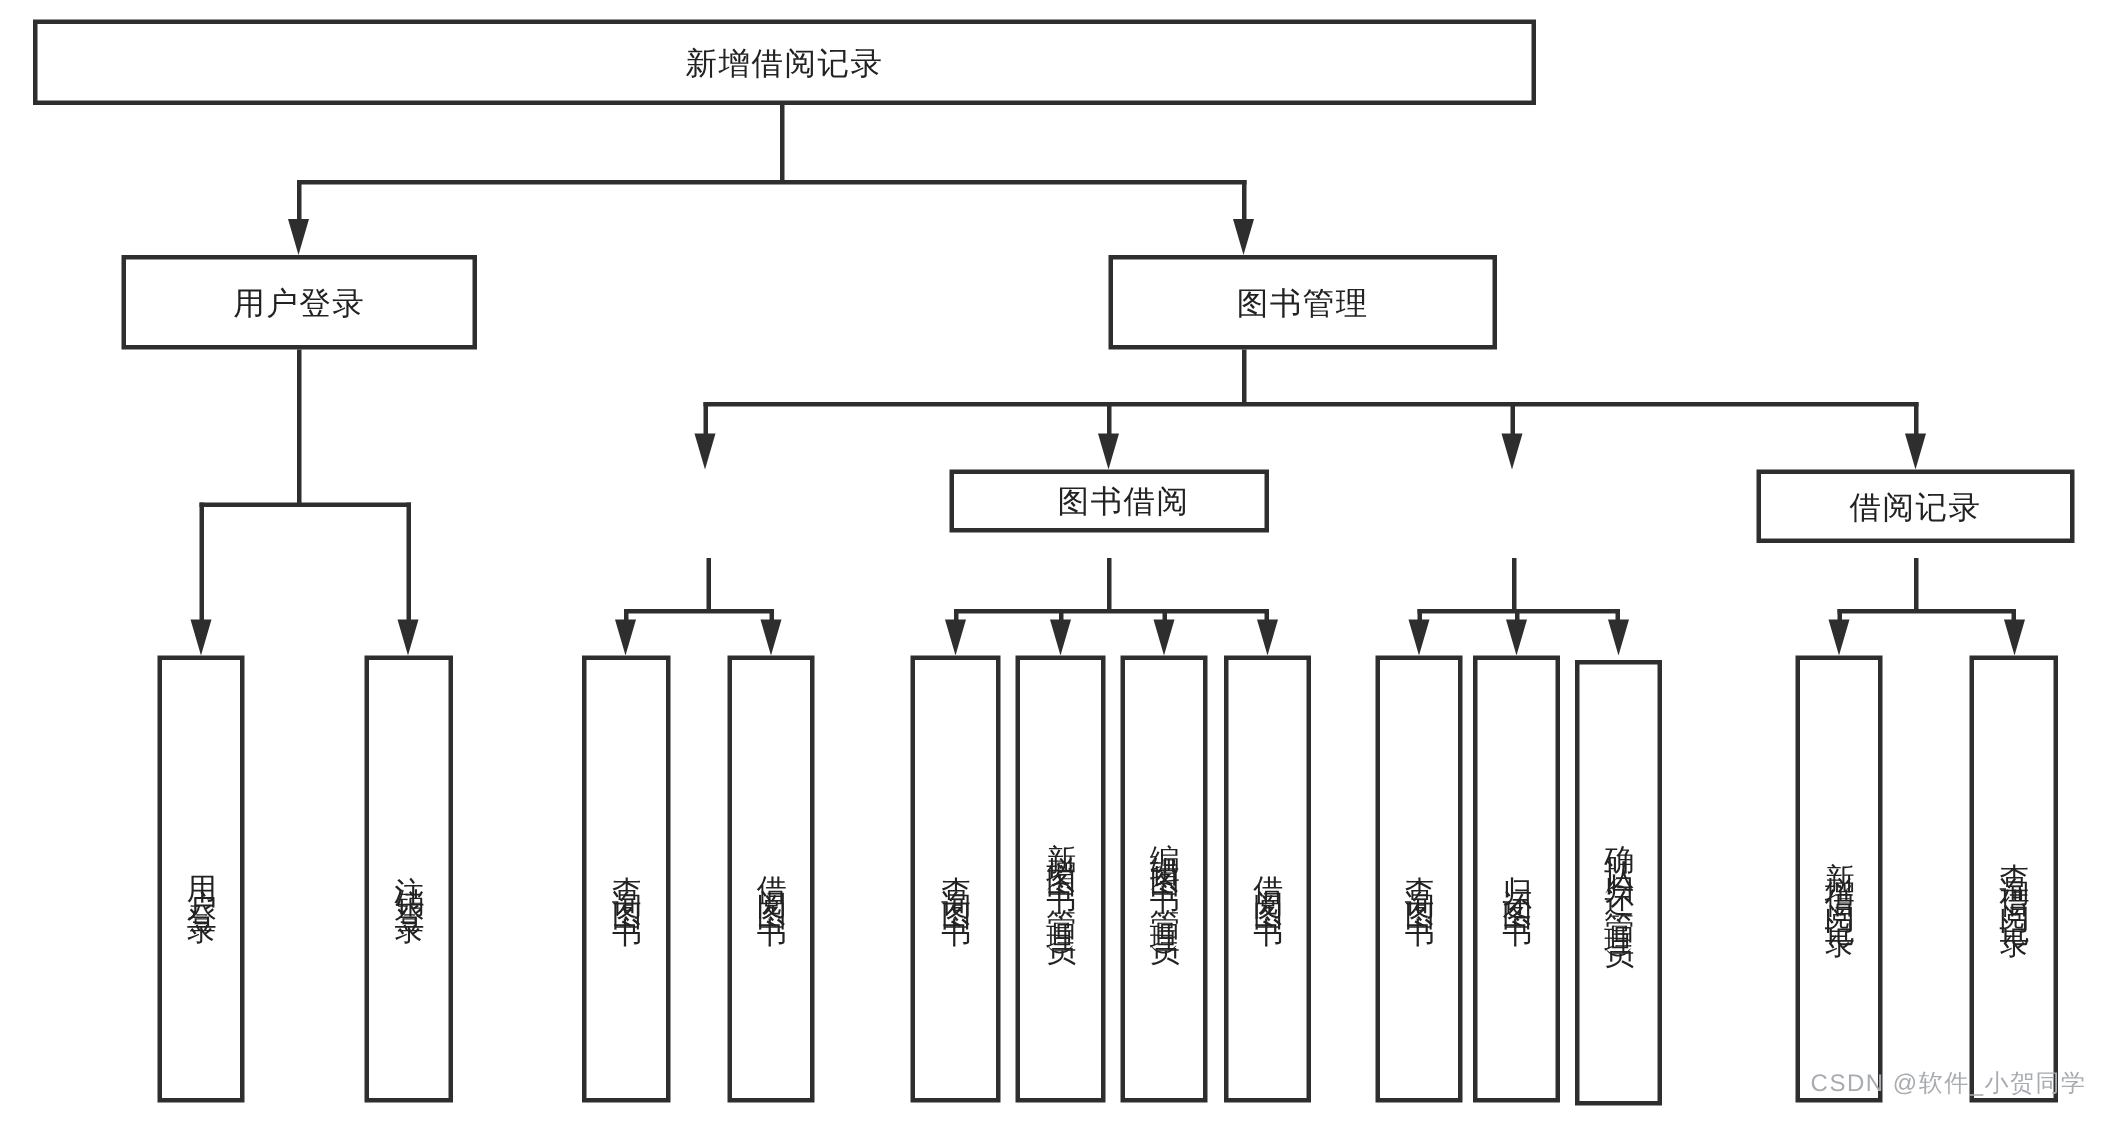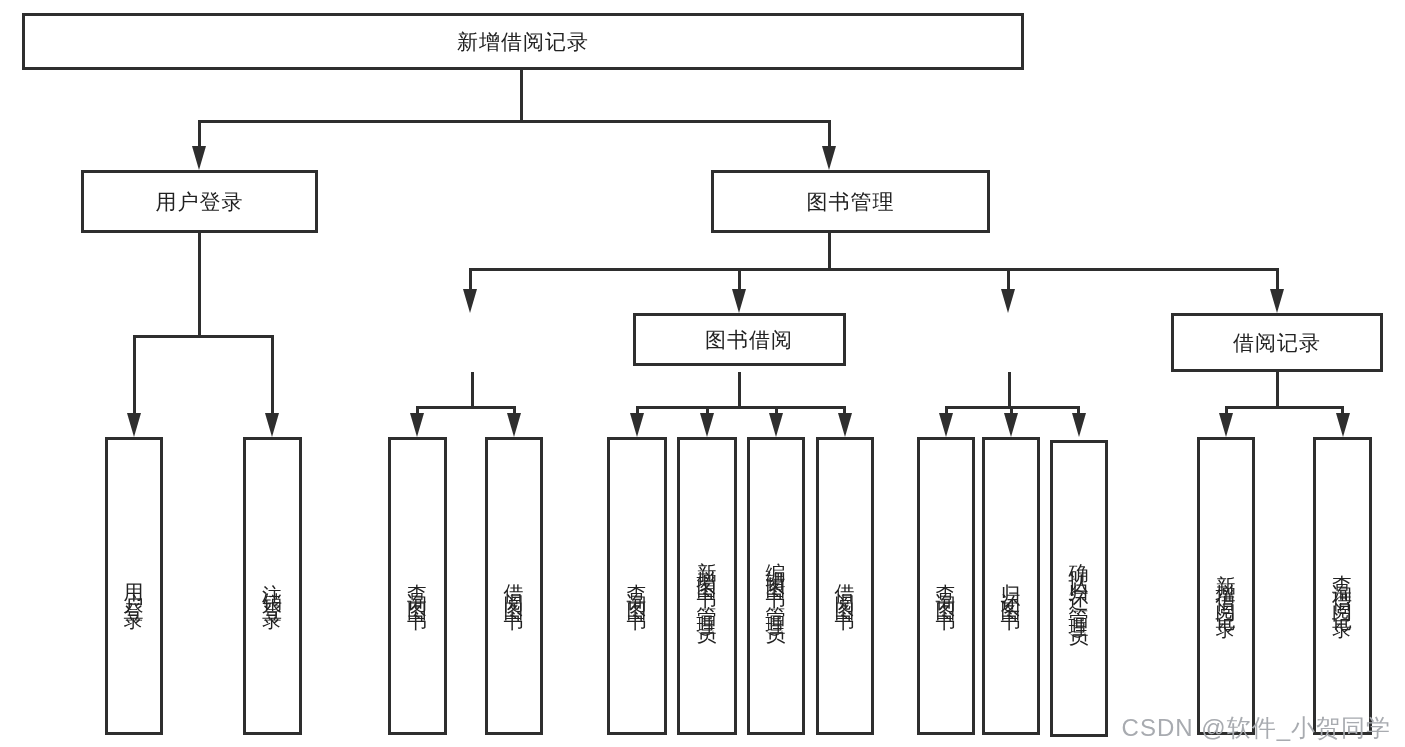--- a/index.html
+++ b/index.html
@@ -22,60 +22,60 @@
   }
   .hline,.vline{ position:absolute; background:var(--line,#2e2e2e); }
   .hline{ height:3px; } .vline{ width:3px; }
   .arrowhead{
     position:absolute; width:0; height:0;
     border-left:7px solid transparent; border-right:7px solid transparent;
     border-top:24px solid var(--line,#2e2e2e);
   }
   #watermark{
     position:absolute; top:712px; right:14px; z-index:5;
-    font-size:24px; letter-spacing:1px; color:var(--wm,#a8abb0);
+    font-size:16px; letter-spacing:1px; color:var(--wm,#a8abb0);
   }
 </style>
 </head>
 <body>
 
 <div id="stage" style="--line: #2e2e2e; --text: #222222; --bg: #ffffff; --wm: #a8abb0;">
 
   <div class="box" style="left:22px;top:13px;width:1002px;height:57px;">新增借阅记录</div>
 
   <div class="vline" style="left:520px;top:70px;height:51px;"></div>
   <div class="hline" style="left:198px;top:120px;width:633px;"></div>
   <div class="vline" style="left:198px;top:120px;height:28px;"></div>
   <div class="arrowhead" style="left:192px;top:146px;"></div>
   <div class="vline" style="left:828px;top:120px;height:28px;"></div>
   <div class="arrowhead" style="left:822px;top:146px;"></div>
 
   <div class="box" style="left:81px;top:170px;width:237px;height:63px;">用户登录</div>
-  <div class="box" style="left:711px;top:170px;width:279px;height:63px;">图书管理</div>
+  <div class="box" style="left:739px;top:170px;width:259px;height:63px;">图书管理</div>
 
   <div class="vline" style="left:198px;top:233px;height:104px;"></div>
   <div class="hline" style="left:133px;top:335px;width:141px;"></div>
   <div class="vline" style="left:133px;top:335px;height:80px;"></div>
   <div class="arrowhead" style="left:127px;top:413px;"></div>
   <div class="vline" style="left:271px;top:335px;height:80px;"></div>
   <div class="arrowhead" style="left:265px;top:413px;"></div>
 
   <div class="vline" style="left:828px;top:233px;height:37px;"></div>
   <div class="hline" style="left:469px;top:268px;width:810px;"></div>
   <div class="vline" style="left:469px;top:268px;height:23px;"></div>
   <div class="arrowhead" style="left:463px;top:289px;"></div>
   <div class="vline" style="left:738px;top:268px;height:23px;"></div>
   <div class="arrowhead" style="left:732px;top:289px;"></div>
   <div class="vline" style="left:1007px;top:268px;height:23px;"></div>
   <div class="arrowhead" style="left:1001px;top:289px;"></div>
   <div class="vline" style="left:1276px;top:268px;height:23px;"></div>
   <div class="arrowhead" style="left:1270px;top:289px;"></div>
 
-  <div class="box" style="left:633px;top:313px;width:213px;height:53px;padding-left:19px;">图书借阅</div>
-  <div class="box" style="left:1171px;top:313px;width:212px;height:59px;">借阅记录</div>
+  <div class="box" style="left:633px;top:313px;width:213px;height:42px;padding-left:19px;">图书借阅</div>
+  <div class="box" style="left:1171px;top:313px;width:212px;height:49px;">借阅记录</div>
 
   <div class="vline" style="left:471px;top:372px;height:36px;"></div>
   <div class="hline" style="left:416px;top:406px;width:100px;"></div>
   <div class="vline" style="left:416px;top:406px;height:12px;"></div>
   <div class="arrowhead" style="left:410px;top:413px;"></div>
   <div class="vline" style="left:513px;top:406px;height:12px;"></div>
   <div class="arrowhead" style="left:507px;top:413px;"></div>
 
   <div class="vline" style="left:738px;top:372px;height:36px;"></div>
   <div class="hline" style="left:636px;top:406px;width:208px;"></div>

